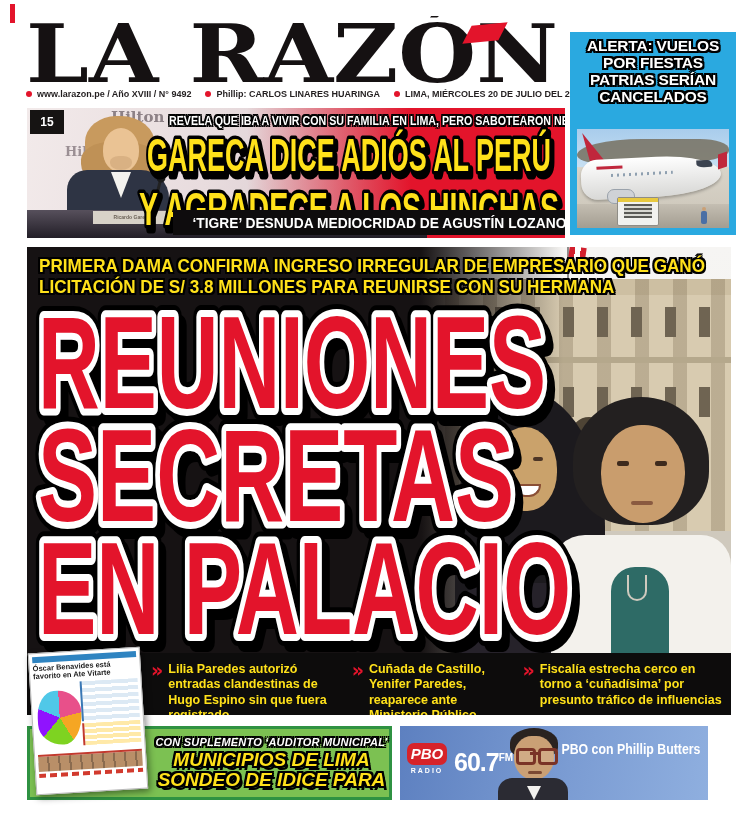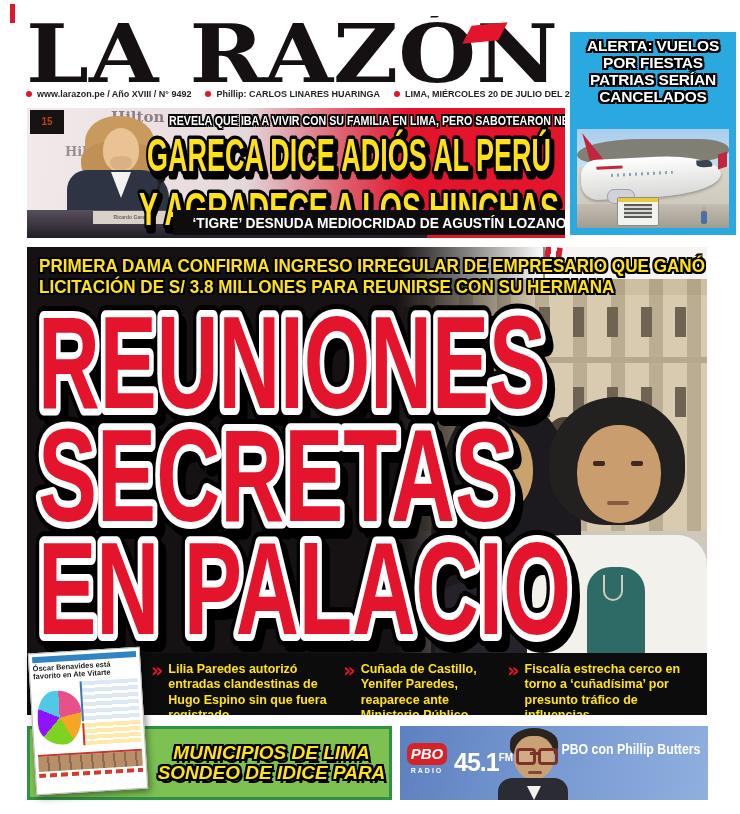--- a/index.html
+++ b/index.html
@@ -79,32 +79,32 @@
     border-radius:20px 28px 0 0;z-index:3;}
   #gareca-shirt{left:84px;top:64px;width:0;height:0;border-left:10px solid transparent;
     border-right:10px solid transparent;border-top:26px solid #f3f2ee;z-index:4;}
   #mic{left:128px;top:72px;width:3px;height:32px;background:#222;transform:rotate(14deg);z-index:4;}
   #mic:before{content:"";position:absolute;left:-3px;top:-7px;width:9px;height:9px;
     border-radius:50%;background:#1a1a1a;}
   #press-table{left:0;bottom:0;width:100%;height:28px;
     background:linear-gradient(#57505c,#221e27);z-index:5;}
   #name-plate{left:66px;bottom:14px;width:78px;height:13px;background:#d8d2c8;z-index:6;
     font-size:5px;color:#6b6258;text-align:center;line-height:13px;font-weight:bold;}
-  #page-badge{left:3px;top:2px;width:34px;height:24px;background:#161413;color:#c2410c;
-    font-size:10px;font-weight:900;text-align:center;line-height:24px;z-index:7;}
+  #page-badge{left:3px;top:2px;width:34px;height:24px;background:#161413;color:#ffffff;
+    font-size:12px;font-weight:900;text-align:center;line-height:24px;z-index:7;}
   #sports-kicker{left:142px;top:5px;z-index:8;color:#fff;font-weight:900;font-size:13.5px;
     white-space:nowrap;transform:scaleX(.79);transform-origin:0 50%;}
   #sports-headline-svg{left:108px;top:16px;z-index:8;}
   #sports-subhead{left:146px;right:0;bottom:3px;height:25px;background:#0e0c0d;z-index:8;
     color:#fff;font-weight:900;font-size:15px;line-height:25px;text-align:center;
     white-space:nowrap;overflow:visible;}
   #sports-subhead span{display:inline-block;transform:scaleX(.92);transform-origin:50% 50%;}
 
   
-  #main-block{left:27px;top:247px;width:680px;height:468px;background:#161213;overflow:hidden;}
+  #main-block{left:27px;top:247px;width:680px;height:468px;background:#161213;overflow:hidden;padding-left:24px;}
   #palace-photo{position:absolute;right:0;top:0;width:310px;height:406px;z-index:1;
     background:linear-gradient(180deg,#f6f5f3 0%,#f1efe9 100%);}
   #palace-facade{position:absolute;left:0;right:0;top:32px;height:252px;
     background:
       repeating-linear-gradient(90deg,rgba(0,0,0,0) 0 24px,rgba(120,104,78,.30) 24px 38px),
       linear-gradient(180deg,#cdbfa2 0 16px,#d8cbb0 16px 100%);}
   .win-row{position:absolute;left:6px;right:6px;height:30px;
     background:repeating-linear-gradient(90deg,#6f6452 0 11px,transparent 11px 34px);}
   #win-row-1{top:60px;}
   #win-row-2{top:140px;}
@@ -357,31 +357,32 @@
     <div id="supp-body">
       <div id="supp-map"></div>
       <div id="supp-rows"></div>
       <div id="supp-yellow"></div>
     </div>
     <div id="supp-photos"></div>
     <div id="supp-bars"></div>
   </div>
 
   <div id="green-box" class="abs">
+    <div id="green-kicker" class="ol2">CON SUPLEMENTO ‘AUDITOR MUNICIPAL’</div>
     <div class="green-line ol2d">MUNICIPIOS DE LIMA</div>
     <div class="green-line ol2d">SONDEO DE IDICE PARA</div>
   </div>
 
   <div id="pbo-box" class="abs">
     <div id="pbo-logo" class="abs">
       <div id="pbo-badge">PBO</div>
       <div id="pbo-radio">RADIO</div>
     </div>
     <div id="pbo-freq" class="abs">
-      <span>45.1</span><span id="pbo-band">FM</span>
+      <span>60.7</span><span id="pbo-band">FM</span>
     </div>
     <div id="pbo-man" class="abs">
       <div id="pbo-hair" class="abs"></div>
       <div id="pbo-face" class="abs"></div>
       <div id="pbo-glasses" class="abs"></div>
       <div id="pbo-glasses2" class="abs"></div>
       <div id="pbo-bridge" class="abs"></div>
       <div id="pbo-mouth" class="abs"></div>
       <div id="pbo-suit" class="abs"></div>
       <div id="pbo-shirt" class="abs"></div>

